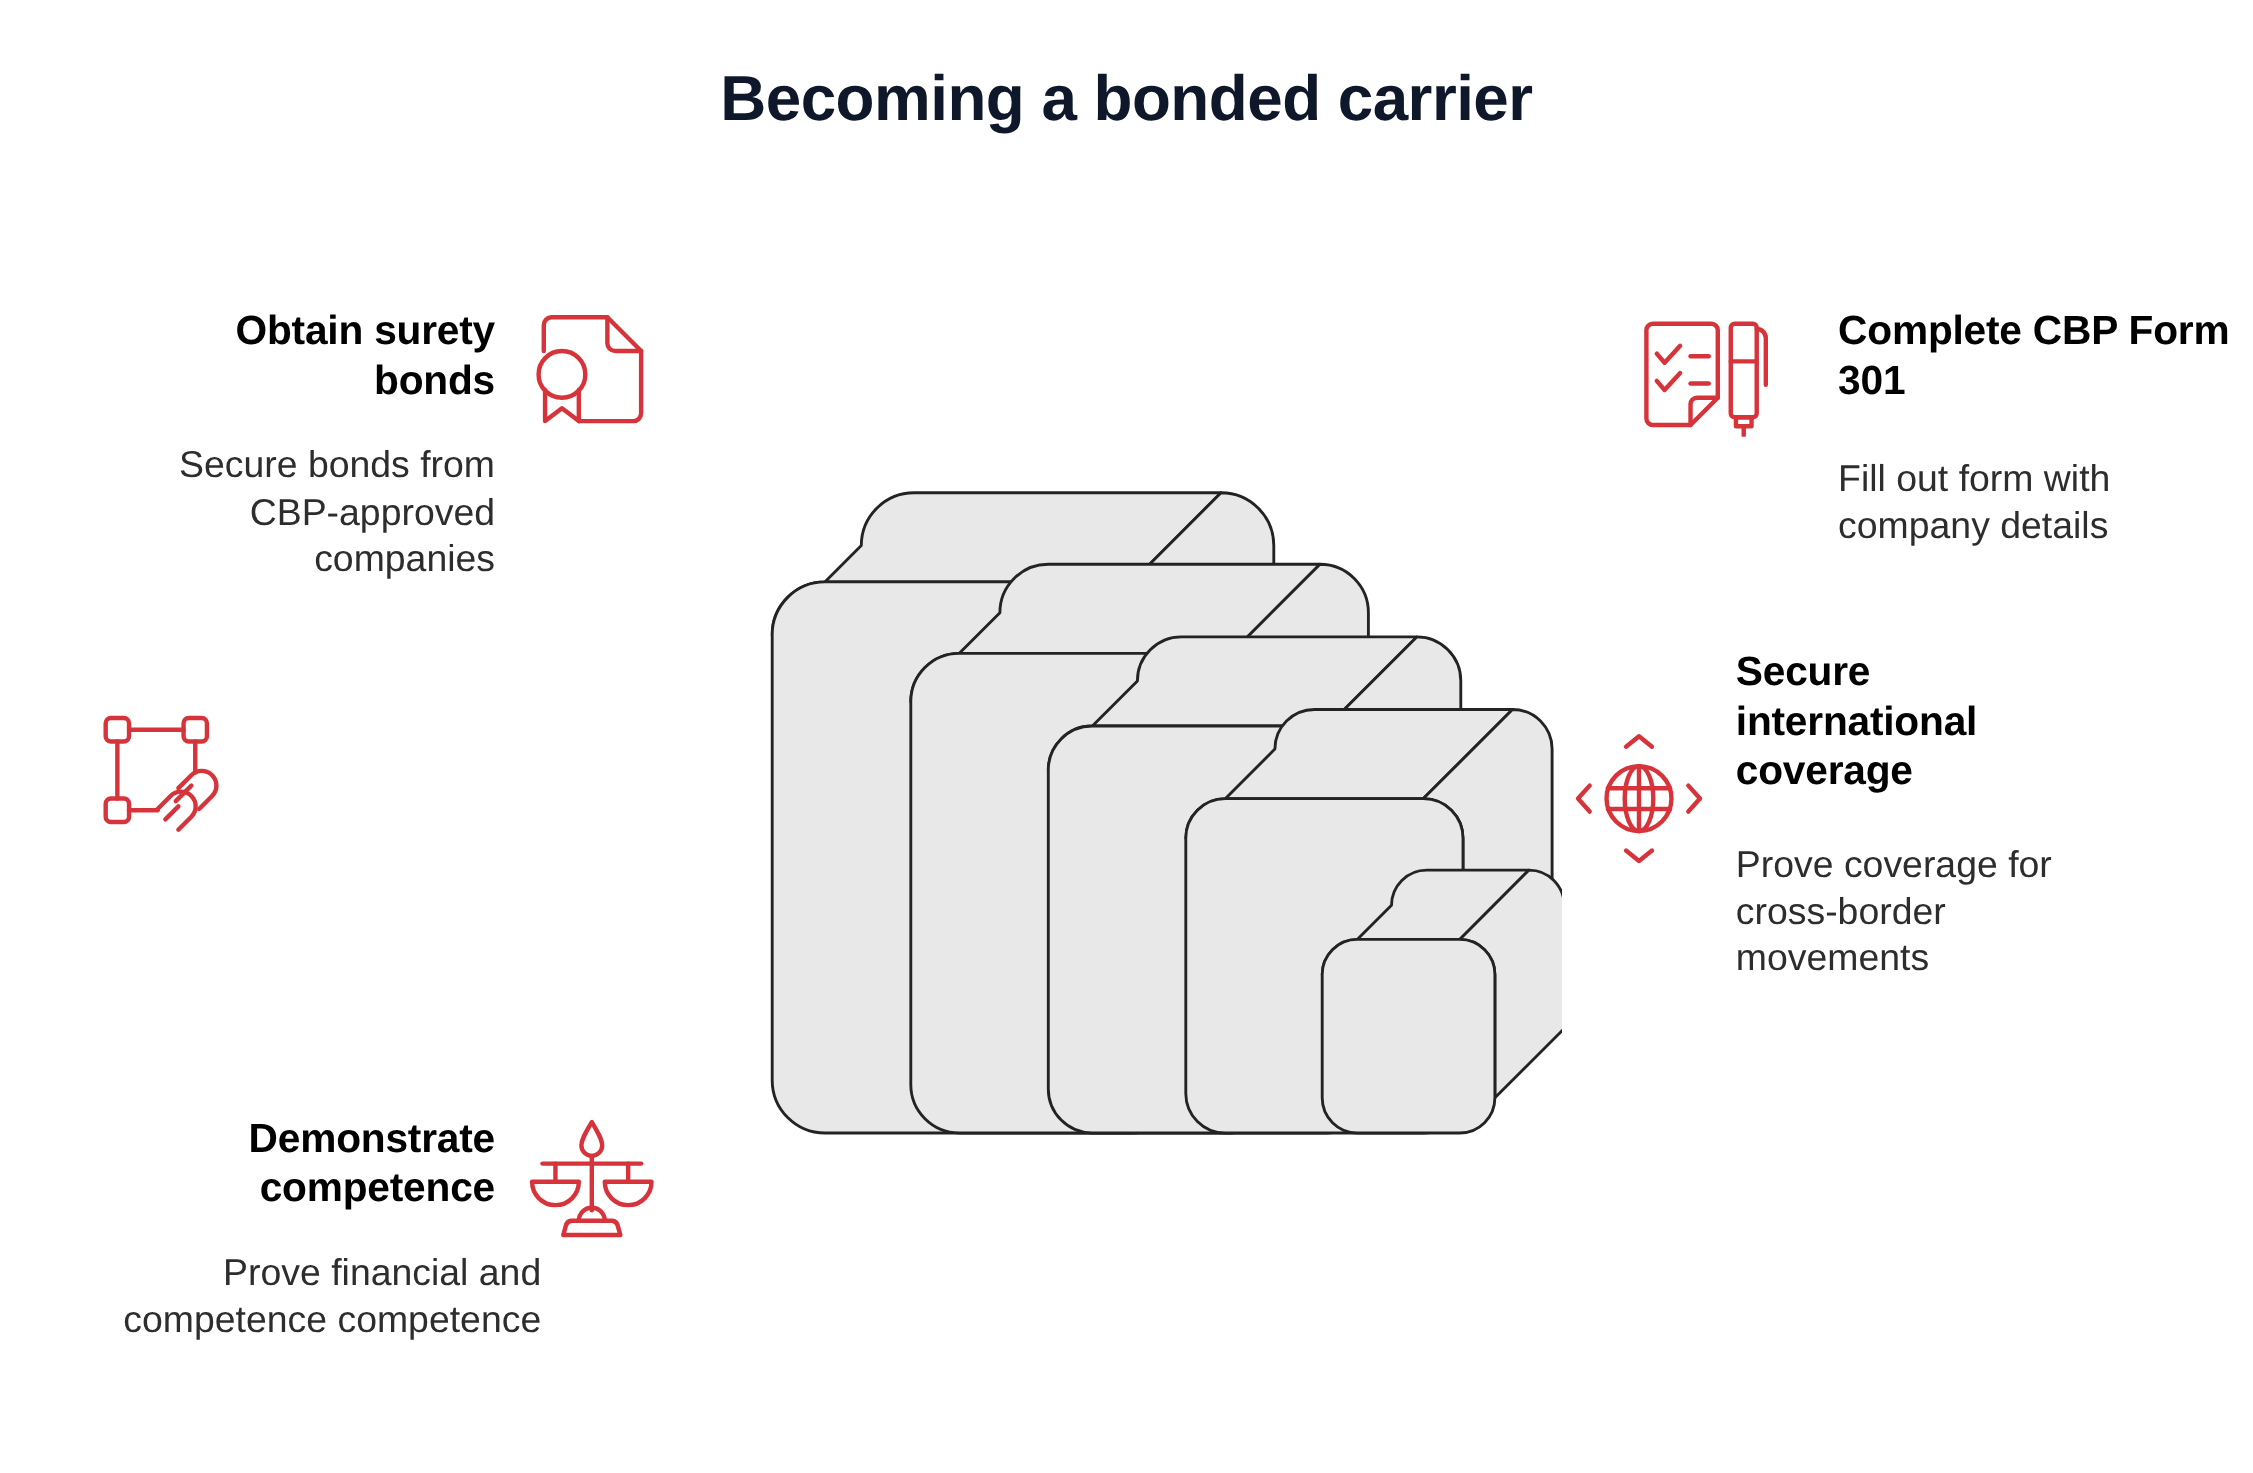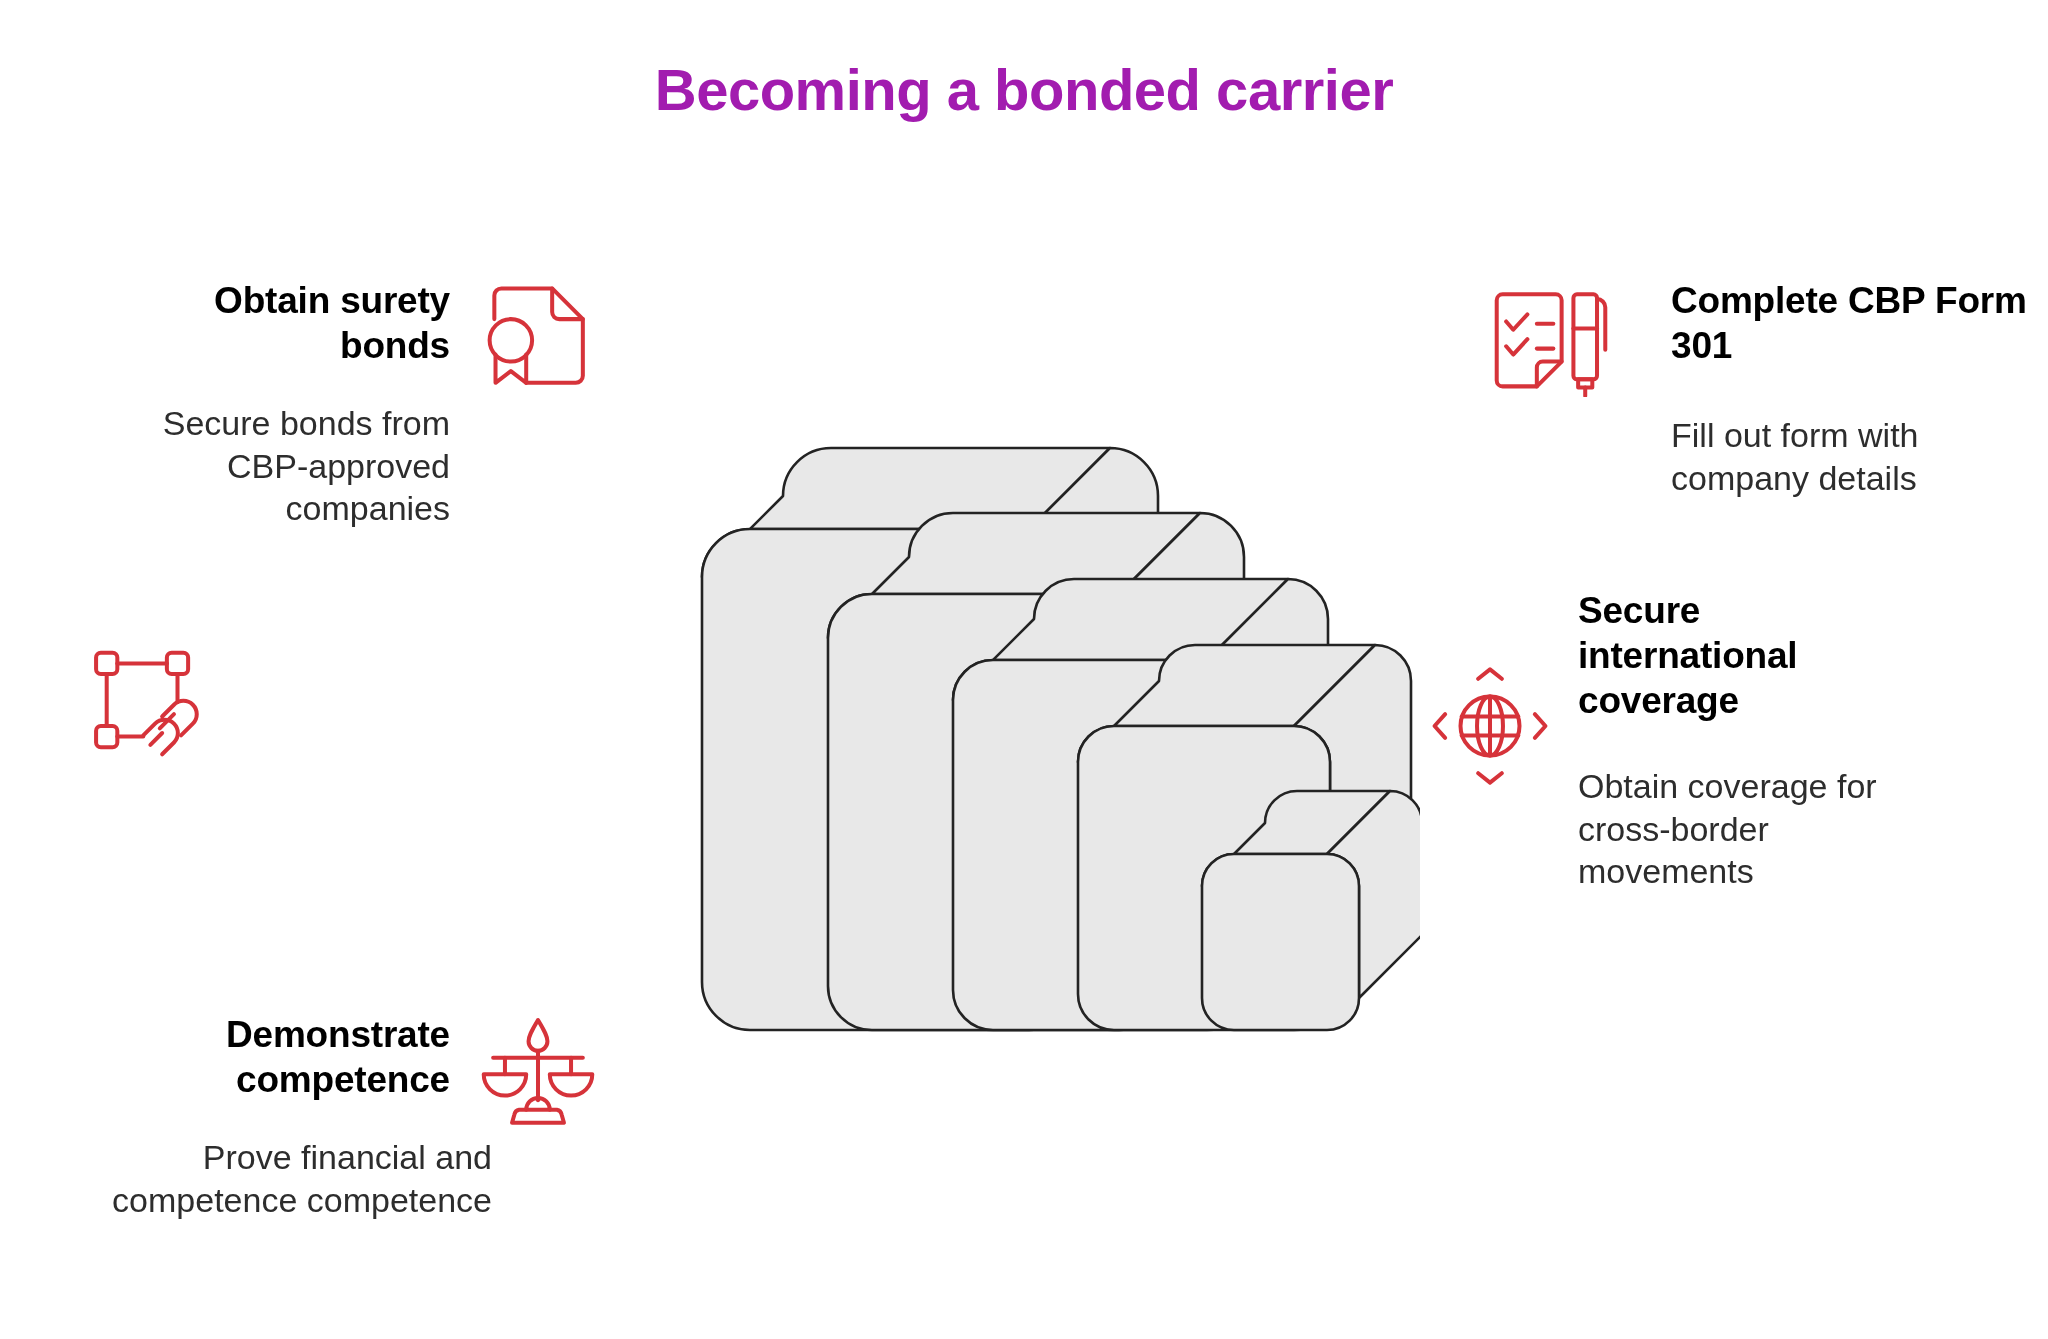--- a/index.html
+++ b/index.html
@@ -26,21 +26,21 @@
   
   .title {
     position: absolute;
     top: 58px;
     left: 0;
     width: 2048px;
     text-align: center;
     font-size: 58px;
     font-weight: bold;
     letter-spacing: -0.5px;
-    color: #a21caf;
+    color: #0f172a;
     line-height: 1.1;
   }
 
   
   .block {
     position: absolute;
     display: flex;
     align-items: flex-start;
   }
   .block.left  { flex-direction: row; }
@@ -178,21 +178,21 @@
         <path d="M26 58 H74"></path>
         <path d="M50 25 V75"></path>
         <path d="M40 10 L50 2 L60 10"></path>
         <path d="M40 90 L50 98 L60 90"></path>
         <path d="M12 40 L3 50 L12 60"></path>
         <path d="M88 40 L97 50 L88 60"></path>
       </svg>
     </div>
     <div class="textcol" style="width:390px;">
       <div class="heading" style="width:320px;">Secure international coverage</div>
-      <div class="body" style="width:370px; margin-top:42px;">Obtain coverage for cross-border movements</div>
+      <div class="body" style="width:370px; margin-top:42px;">Prove coverage for cross-border movements</div>
     </div>
   </div>
 
   <div class="stack">
     <svg width="730" height="680" viewBox="0 0 730 680" fill="#e8e8e8" stroke="#232323" stroke-width="2.6" stroke-linejoin="round" stroke-linecap="round">
 
       <g>
 
         <path d="M12 207 A48 48 0 0 1 60 159 H339 L420 78 H141 A48 48 0 0 0 93 126 Z"></path>
 

